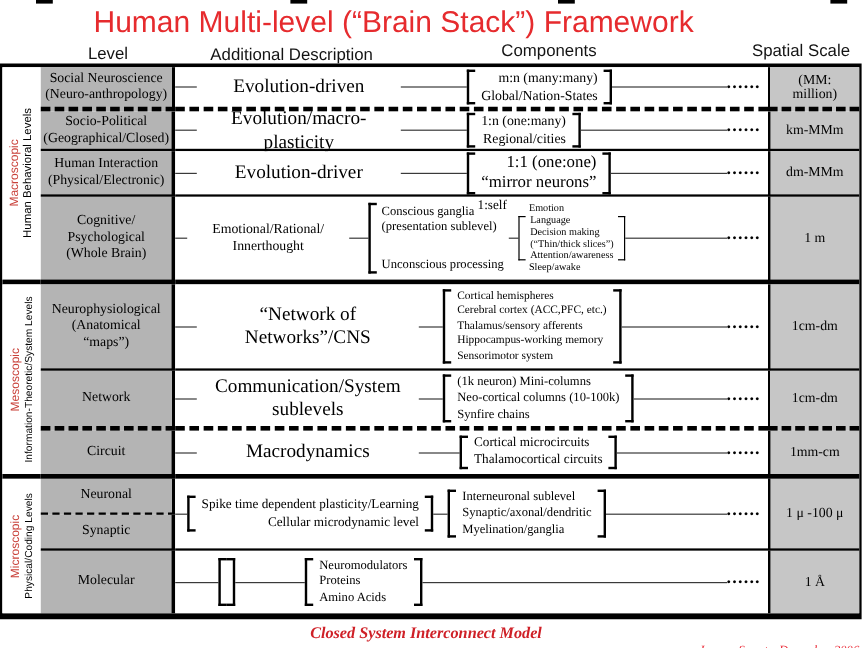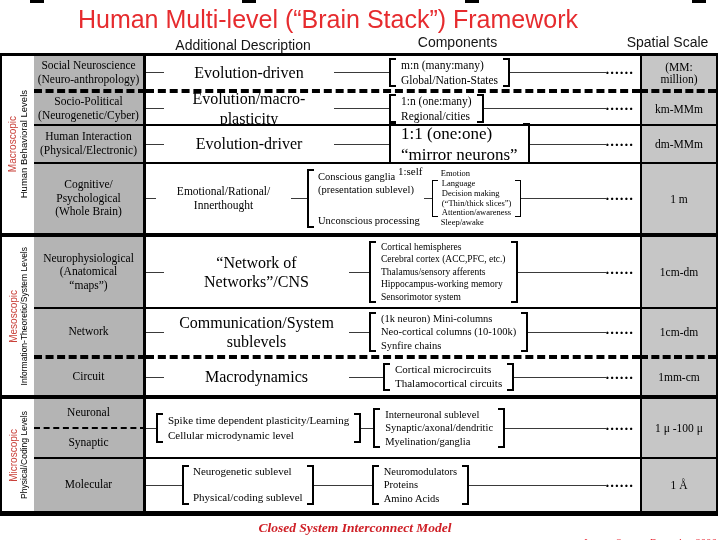--- a/index.html
+++ b/index.html
@@ -32,41 +32,42 @@
   .domain.small{font-size:8.5px;}
 
   .ln{height:0;border-top:1.5px solid #3a3a3a;align-self:center;flex:0 0 auto;}
   .f1{flex:1 1 auto;}
   .desc{font-size:16px;text-align:center;line-height:1.2;flex:0 0 auto;}
   .bwrap{display:flex;align-items:stretch;flex:0 0 auto;}
   .bl{width:5px;border:2.5px solid #000;border-right:0;margin:1px 0;}
   .br{width:5px;border:2.5px solid #000;border-left:0;margin:1px 0;}
   .bl.thin,.br.thin{border-width:1.5px;}
   .bcol{display:flex;flex-direction:column;justify-content:center;padding:1px 5px;font-size:11px;line-height:1.25;}
-  .tc{text-align:left;}.tl{text-align:left;}
+  .tc{text-align:right;}.tl{text-align:left;}
   .dots{font-weight:700;font-size:15px;letter-spacing:1px;margin:0 6px 0 0;flex:0 0 auto;transform:translateY(-3px);}
   .selflabel{position:absolute;top:1px;left:252px;font-size:11px;}
 
   .footer-left{position:absolute;left:180px;top:520px;width:350px;text-align:center;
     font-family:"Liberation Serif",serif;font-style:italic;font-weight:bold;font-size:13.5px;color:#cf2027;}
   .footer-right{position:absolute;right:4px;top:505px;font-family:"Liberation Serif",serif;
     font-style:italic;font-weight:normal;font-size:10.5px;color:#ea2330;margin-top:32px;}
 </style>
 </head>
 <body>
 
 <div class="slide">
 
   <div class="tick" style="left:30px"></div>
   <div class="tick" style="left:242px"></div>
   <div class="tick" style="left:465px"></div>
   <div class="tick" style="left:692px"></div>
 
   <div class="title">Human Multi-level (“Brain Stack”) Framework</div>
 
+  <div class="colhead" style="left:40px;top:36px;width:100px">Level</div>
   <div class="colhead" style="left:148px;top:37px;width:190px">Additional Description</div>
   <div class="colhead" style="left:390px;top:34px;width:135px">Components</div>
   <div class="colhead" style="left:615px;top:34px;width:105px">Spatial Scale</div>
 
   <div class="table">
 
     <div class="gcell bb4" style="grid-row:1/5">
       <span class="vt scope">Macroscopic</span>
       <span class="vt domain">Human Behavioral Levels</span>
     </div>
@@ -98,21 +99,21 @@
       <div class="ln f1"></div>
       <div class="dots">......</div>
     </div>
     <div class="scell bbd" style="grid-row:1">
       <span>(MM:</span>
       <span>million)</span>
     </div>
 
     <div class="lcell bb2" style="grid-row:2">
       <span>Socio-Political</span>
-      <span>(Neurogenetic/Cyber)</span>
+      <span>(Geographical/Closed)</span>
     </div>
     <div class="mid bb2" style="grid-row:2">
       <div class="ln" style="width:18px"></div>
       <div class="desc" style="width:170px">Evolution/macro-plasticity</div>
       <div class="ln" style="width:55px"></div>
       <div class="bwrap">
         <div class="bl"></div>
         <div class="bcol tc" style="font-size:11.5px">
           <span>1:n (one:many)</span>
           <span>Regional/cities</span>
@@ -129,21 +130,21 @@
     <div class="lcell bb2" style="grid-row:3">
       <span>Human Interaction</span>
       <span>(Physical/Electronic)</span>
     </div>
     <div class="mid bb2" style="grid-row:3">
       <div class="ln" style="width:18px"></div>
       <div class="desc" style="width:170px">Evolution-driver</div>
       <div class="ln" style="width:55px"></div>
       <div class="bwrap">
         <div class="bl"></div>
-        <div class="bcol tc" style="font-size:17px">
+        <div class="bcol tc" style="font-size:14px">
           <span>1:1 (one:one)</span>
           <span>“mirror neurons”</span>
         </div>
         <div class="br"></div>
       </div>
       <div class="ln f1"></div>
       <div class="dots">......</div>
     </div>
     <div class="scell bb2" style="grid-row:3">
       <span>dm-MMm</span>
@@ -299,24 +300,20 @@
       <span>1 μ -100 μ</span>
     </div>
 
     <div class="lcell" style="grid-row:10">
       <span>Molecular</span>
     </div>
     <div class="mid" style="grid-row:10">
       <div class="ln" style="width:36px"></div>
       <div class="bwrap" style="align-self:stretch;margin:5px 0">
         <div class="bl"></div>
-        <div class="bcol tl" style="font-size:11px;justify-content:space-between;padding:1px 4px">
-          <div>Neurogenetic sublevel</div>
-          <div>Physical/coding sublevel</div>
-        </div>
         <div class="br"></div>
       </div>
       <div class="ln" style="width:58px"></div>
       <div class="bwrap">
         <div class="bl"></div>
         <div class="bcol tl" style="font-size:10.5px;line-height:1.25">
           <span>Neuromodulators</span>
           <span>Proteins</span>
           <span>Amino Acids</span>
         </div>

